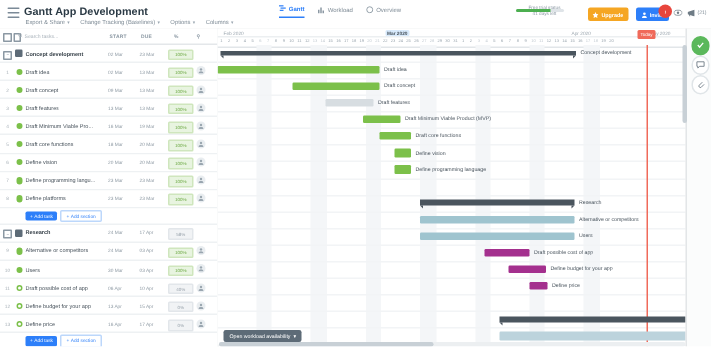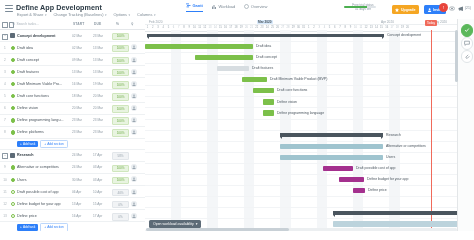--- a/index.html
+++ b/index.html
@@ -113,21 +113,21 @@
 <body>
 
 <div id="app">
 
   <div class="topbar">
     <div class="hamburger">
       <span></span>
         <span></span>
         <span></span>
     </div>
-    <div class="proj-title">Define App Development</div>
+    <div class="proj-title">Gantt App Development</div>
 
     <div class="menurow">
       <div class="menuitem"><span>Export &amp; Share</span><span class="cv">▾</span></div>
       <div class="menuitem"><span>Change Tracking (Baselines)</span><span class="cv">▾</span></div>
       <div class="menuitem"><span>Options</span><span class="cv">▾</span></div>
       <div class="menuitem"><span>Columns</span><span class="cv">▾</span></div>
     </div>
 
     <div class="tabs">
       <div class="tab active">

